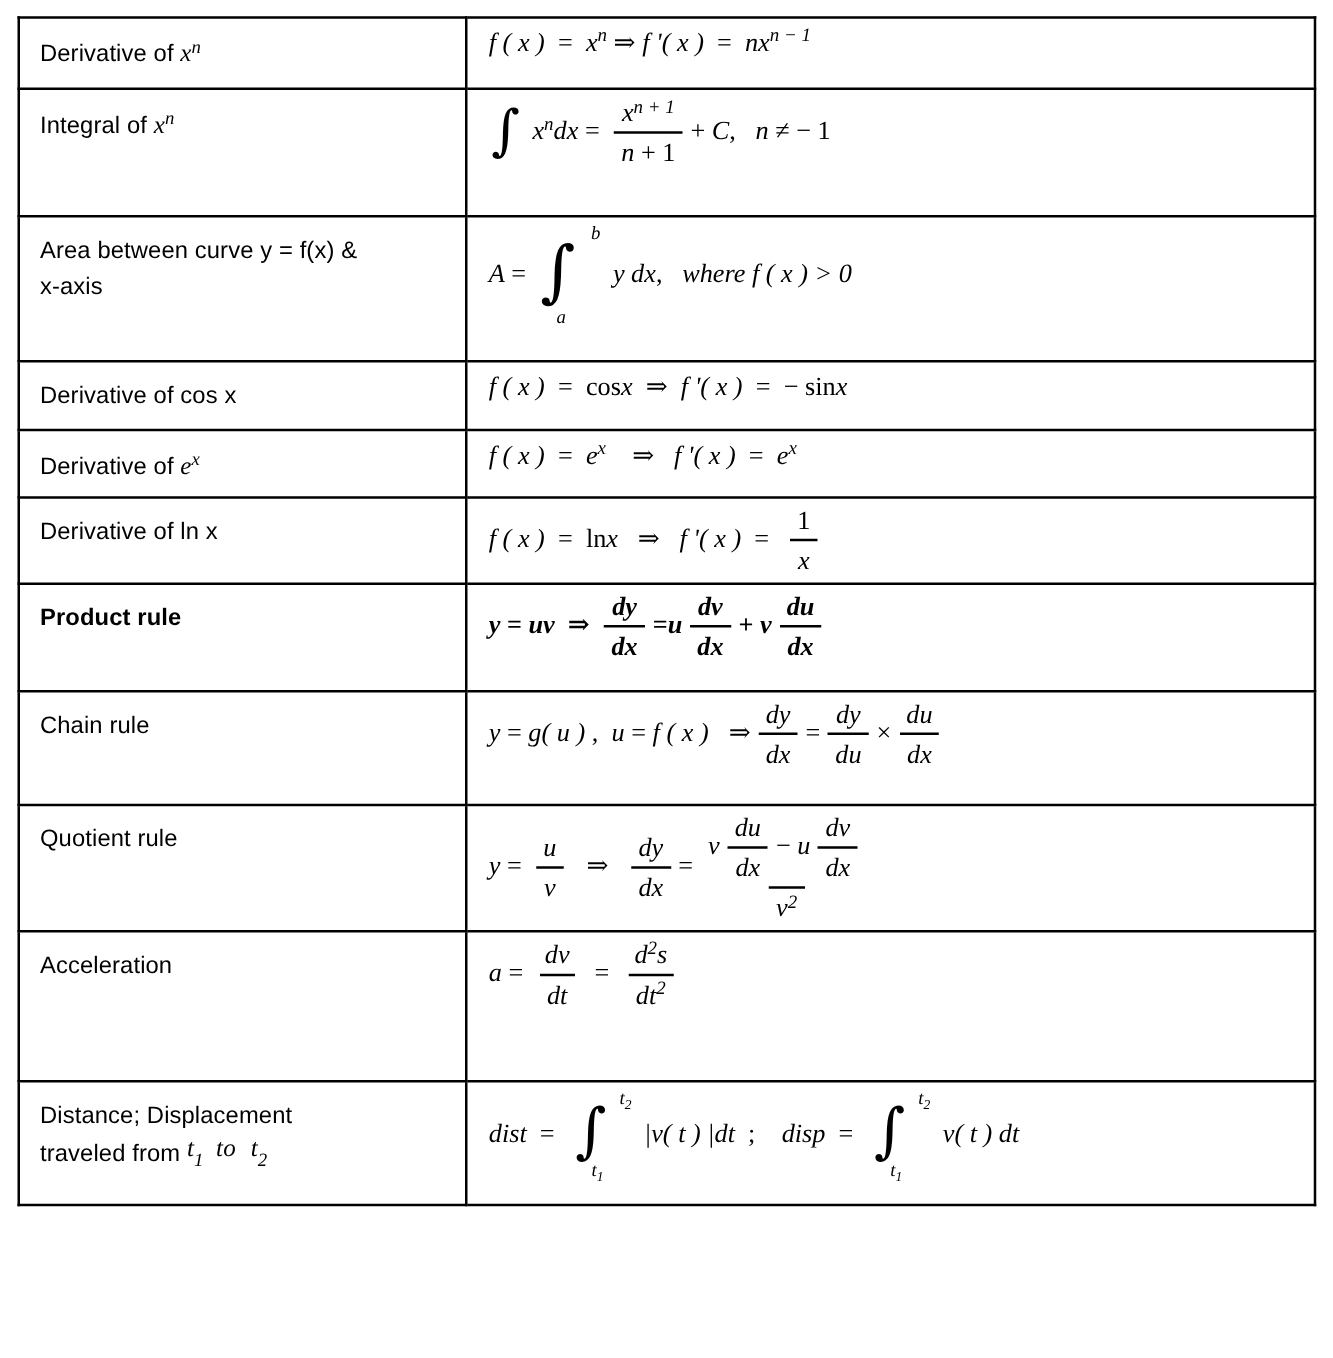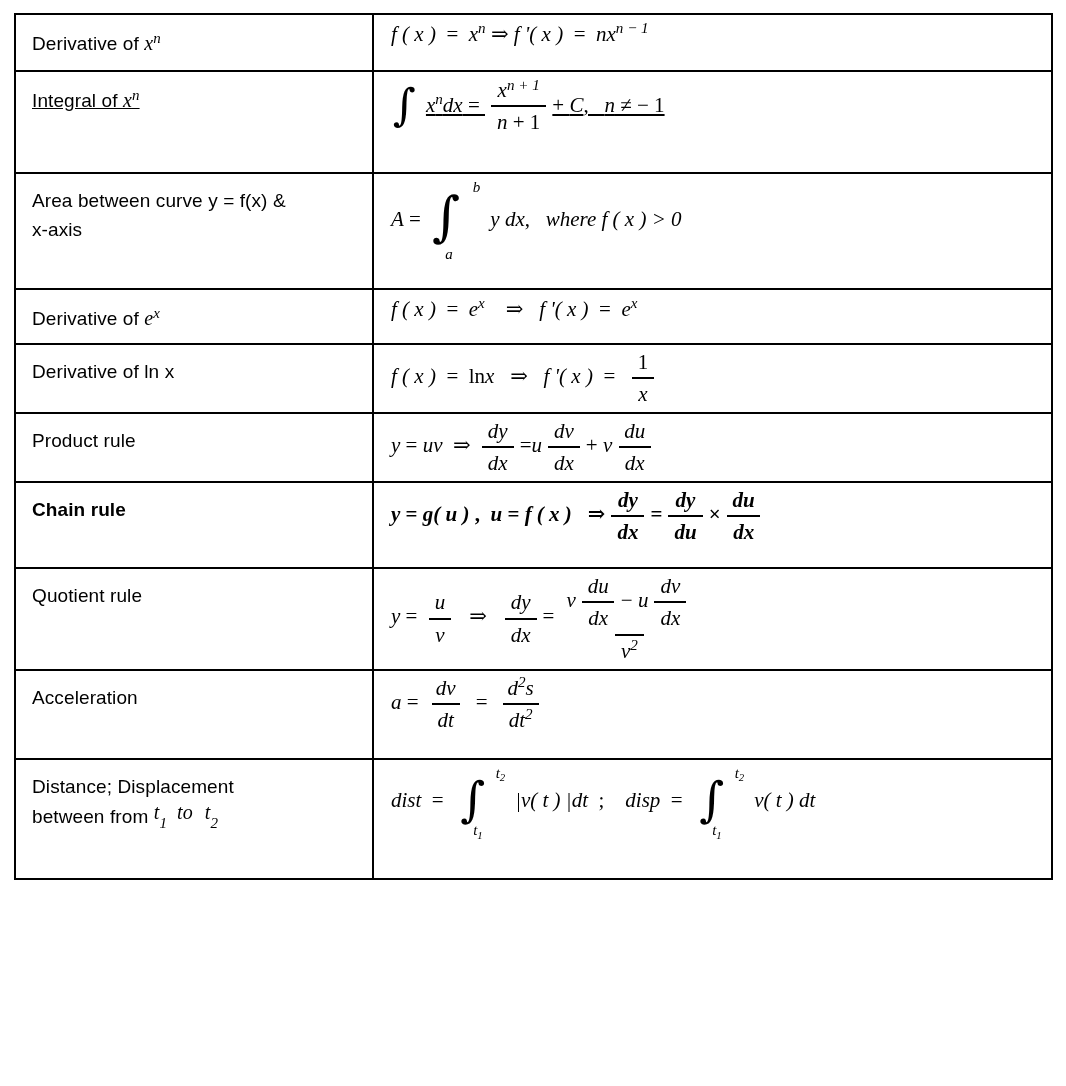--- a/index.html
+++ b/index.html
@@ -10,21 +10,21 @@
 
   table.ftable {
     position:absolute; left:14px; top:13px;
     width:1037px; border-collapse:collapse; table-layout:fixed;
     background:#fff;
   }
   table.ftable td { border:2px solid #000; vertical-align:top; }
 
   
   tr:nth-child(1)  { height:57px; }
-  tr:nth-child(2)  { height:102px;text-decoration:underline; }
+  tr:nth-child(2)  { height:102px; }
   tr:nth-child(3)  { height:116px;border-radius:18px; }
   tr:nth-child(4)  { height:55px; }
   tr:nth-child(5)  { height:54px; }
   tr:nth-child(6)  { height:55px; }
   tr:nth-child(7)  { height:86px;font-weight:bold; }
   tr:nth-child(8)  { height:91px; }
   tr:nth-child(9)  { height:89px; }
   tr:nth-child(10) { height:120px; }
   tr:nth-child(11) { height:99px; }
   tr:nth-child(12) { height:141px; }
@@ -105,20 +105,28 @@
       <tr>
         <td class="cl">
             <div class="label"><span class="m-plain">Area between curve y = f(x) &amp;</span><br><span class="m-plain">x-axis</span></div>
           </td>
         <td class="cf">
             <div class="formula"><span class="m-i">A</span><span class="m-o"> = </span><span class="m-int"><span class="m-int-sign">∫</span><span class="m-int-sup"><span class="m-i">b</span></span><span class="m-int-sub"><span class="m-i">a</span></span></span><span class="m-i">y dx</span><span class="m-o">,   </span><span class="m-i">where f ( x ) &gt; 0</span></div>
           </td>
       </tr>
       <tr>
         <td class="cl">
+            <div class="label"><span class="m-plain">Derivative of cos x</span></div>
+          </td>
+        <td class="cf">
+            <div class="formula"><span class="m-i">f ( x )</span><span class="m-o">  =  </span><span class="m-o">cos</span><span class="m-i">x</span><span class="m-o">  ⇒  </span><span class="m-i">f '( x )</span><span class="m-o">  =  − </span><span class="m-o">sin</span><span class="m-i">x</span></div>
+          </td>
+      </tr>
+      <tr>
+        <td class="cl">
             <div class="label"><span class="m-plain">Derivative of </span><span class="m-i">e</span><span class="m-sup">x</span></div>
           </td>
         <td class="cf">
             <div class="formula"><span class="m-i">f ( x )</span><span class="m-o">  =  </span><span class="m-i">e</span><span class="m-sup">x</span><span class="m-o">    ⇒   </span><span class="m-i">f '( x )</span><span class="m-o">  =  </span><span class="m-i">e</span><span class="m-sup">x</span></div>
           </td>
       </tr>
       <tr>
         <td class="cl">
             <div class="label"><span class="m-plain">Derivative of ln x</span></div>
           </td>
@@ -195,21 +203,21 @@
                 <span class="m-num"><span class="m-i">dv</span></span>
                 <span class="m-den"><span class="m-i">dt</span></span>
               </span><span class="m-gap" style="width: 8px;"></span><span class="m-o">=</span><span class="m-gap" style="width: 8px;"></span><span class="m-frac">
                 <span class="m-num"><span class="m-i">d</span><span class="m-sup">2</span><span class="m-i">s</span></span>
                 <span class="m-den"><span class="m-i">dt</span><span class="m-sup">2</span></span>
               </span></div>
           </td>
       </tr>
       <tr>
         <td class="cl">
-            <div class="label"><span class="m-plain">Distance; Displacement</span><br><span class="m-plain">between from </span><span class="m-raised">t</span><span class="m-sub">1</span><span class="m-gap" style="width: 10px;"></span><span class="m-raised">to</span><span class="m-gap" style="width: 12px;"></span><span class="m-raised">t</span><span class="m-sub">2</span></div>
+            <div class="label"><span class="m-plain">Distance; Displacement</span><br><span class="m-plain">traveled from </span><span class="m-raised">t</span><span class="m-sub">1</span><span class="m-gap" style="width: 10px;"></span><span class="m-raised">to</span><span class="m-gap" style="width: 12px;"></span><span class="m-raised">t</span><span class="m-sub">2</span></div>
           </td>
         <td class="cf">
             <div class="formula"><span class="m-i">dist</span><span class="m-o">  =  </span><span class="m-int"><span class="m-int-sign">∫</span><span class="m-int-sup"><span class="m-i">t</span><span class="m-sub">2</span></span><span class="m-int-sub"><span class="m-i">t</span><span class="m-sub">1</span></span></span><span class="m-i">|v( t ) |dt</span><span class="m-o">  ;    </span><span class="m-i">disp</span><span class="m-o">  =  </span><span class="m-int"><span class="m-int-sign">∫</span><span class="m-int-sup"><span class="m-i">t</span><span class="m-sub">2</span></span><span class="m-int-sub"><span class="m-i">t</span><span class="m-sub">1</span></span></span><span class="m-i">v( t ) dt</span></div>
           </td>
       </tr>
     </tbody>
   </table>
 </div>
 
 </body></html>

